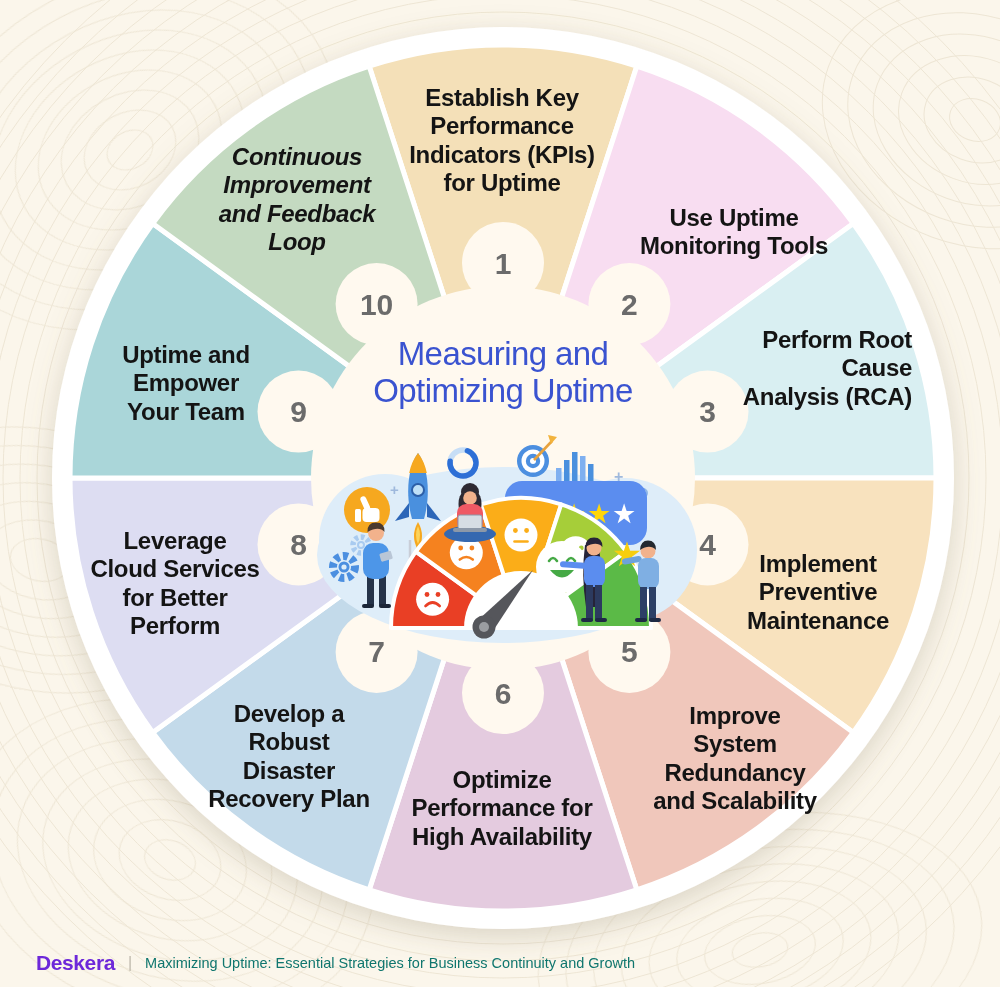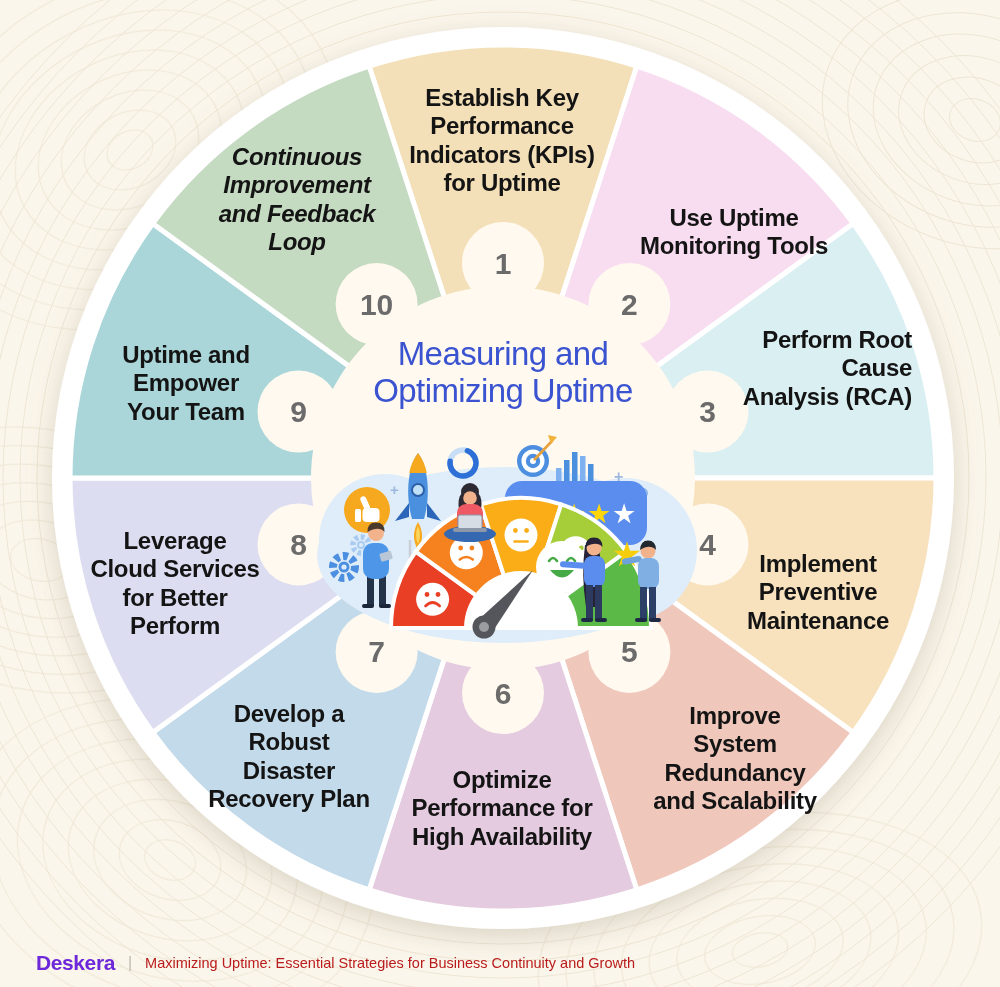--- a/index.html
+++ b/index.html
@@ -27,21 +27,21 @@
   .wheel-title{
     position:absolute;left:503px;top:373px;transform:translate(-50%,-50%);
     width:305px;text-align:center;font-weight:normal;font-size:33px;line-height:1.12;
     color:#3A53D0;letter-spacing:-0.6px;
   }
   .footer{
     position:absolute;left:36px;top:951px;display:flex;align-items:center;gap:13px;
   }
   .brand{font-size:21px;font-weight:bold;color:#6d28d9;letter-spacing:-0.4px;}
   .divider{font-size:16px;color:#BFB9AC;font-weight:normal;}
-  .tagline{font-size:14.5px;color:#b91c1c;}
+  .tagline{font-size:14.5px;color:#0f766e;}
 </style>
 </head>
 <body>
 
 <svg class="bg-svg" width="1000" height="987" viewBox="0 0 1000 987">
   <g id="contours" stroke="#E9E0CD" fill="none" stroke-width="1" opacity="0.75">
       <g transform="translate(130,150) rotate(-28)">
         <ellipse cx="0" cy="0" rx="24" ry="18.72"></ellipse>
         <ellipse cx="0" cy="0" rx="48" ry="37.44"></ellipse>
         <ellipse cx="0" cy="0" rx="72" ry="56.160000000000004"></ellipse>

